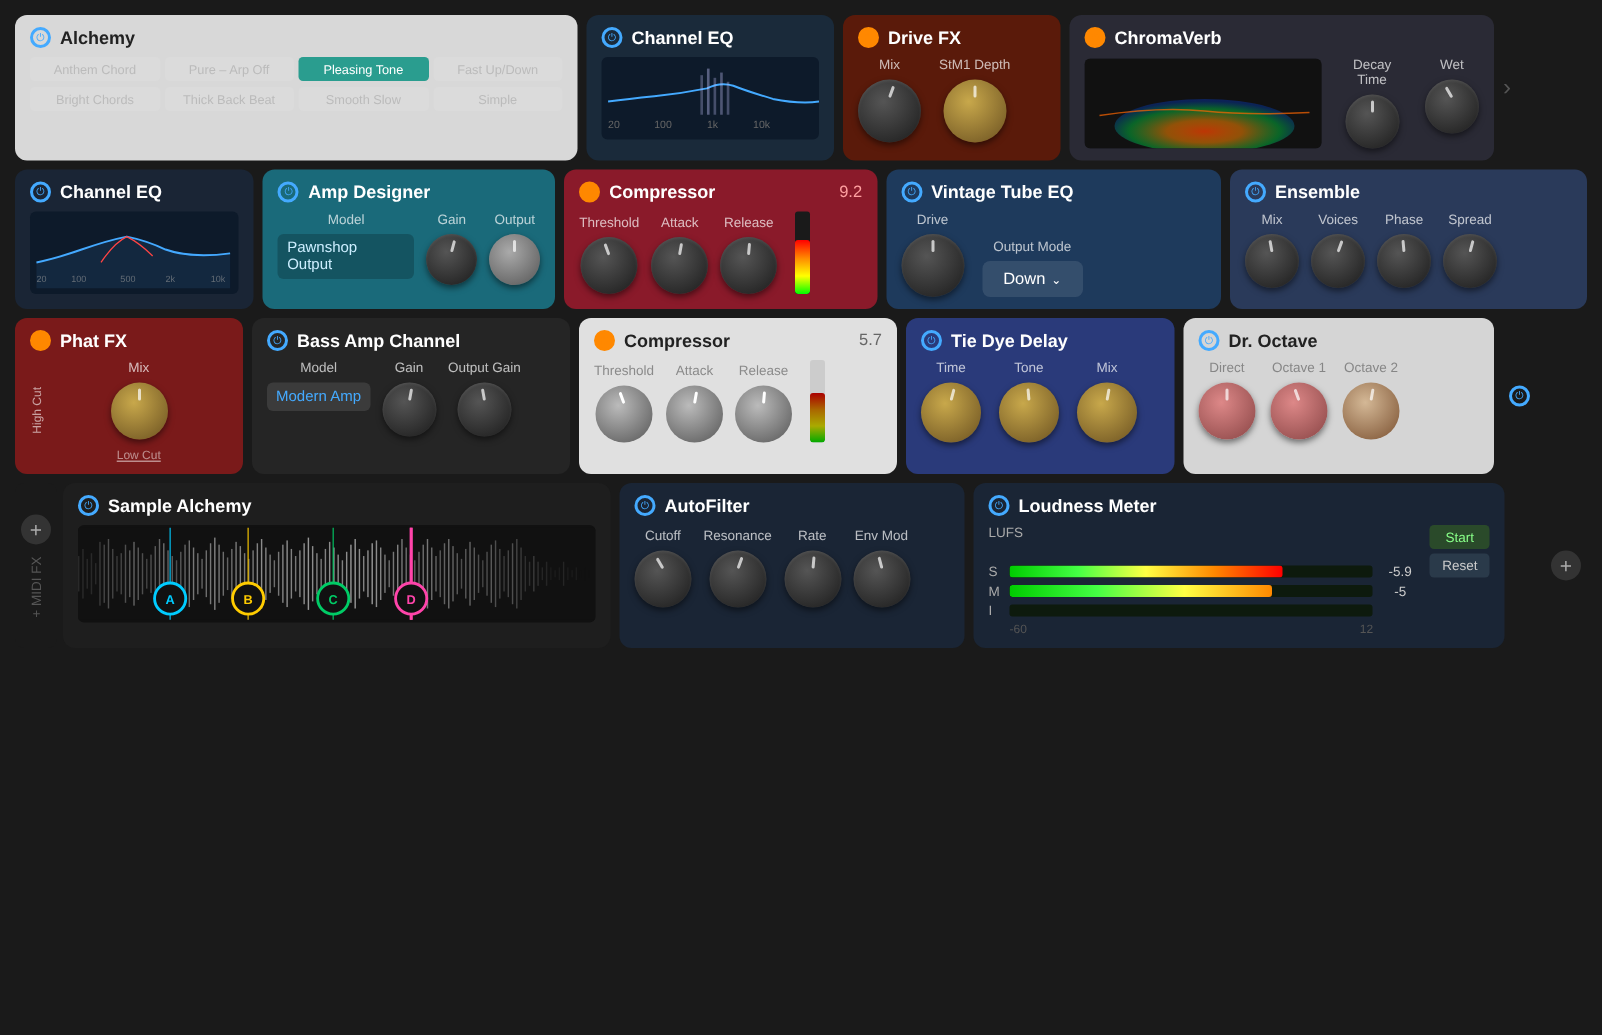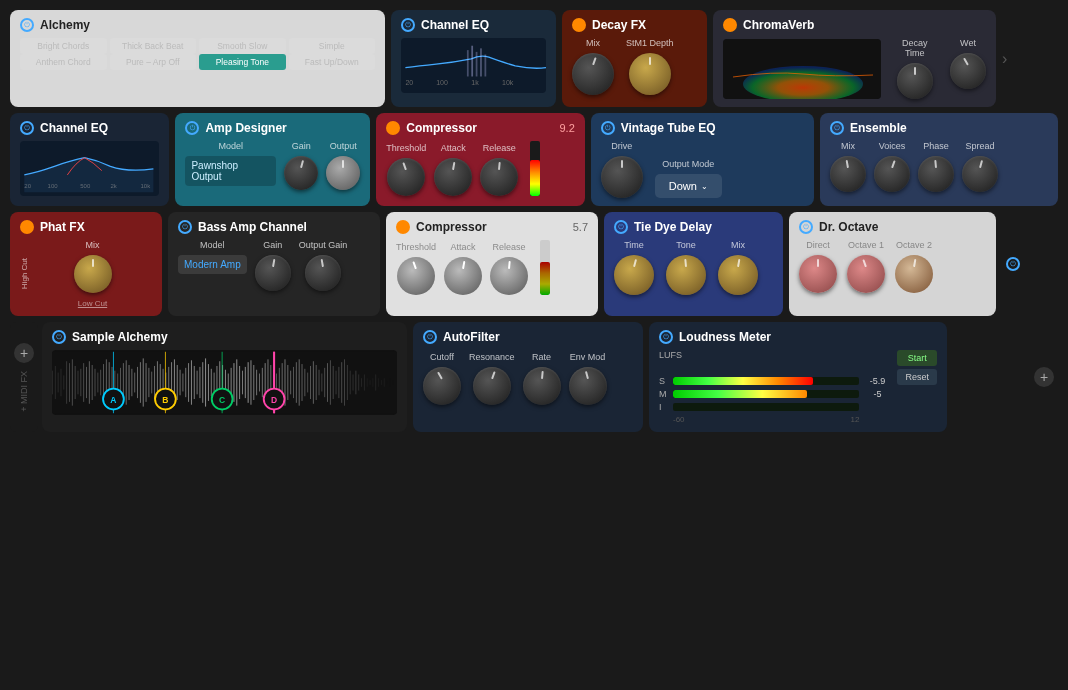--- a/index.html
+++ b/index.html
@@ -241,31 +241,31 @@
 
 <div class="main-container">
 
   <div class="row">
 
     <div class="plugin-card alchemy-card" style="width:375px;">
       <div class="plugin-header">
         <div class="power-btn blue">⏻</div>
         <span class="plugin-title dark">Alchemy</span>
       </div>
+      <div class="preset-row">
+        <div class="preset-tag">Anthem Chord</div>
+        <div class="preset-tag">Pure – Arp Off</div>
+        <div class="preset-tag" style="background:#2a9d8f;color:#fff;">Pleasing Tone</div>
+        <div class="preset-tag">Fast Up/Down</div>
+      </div>
       <div class="preset-row" style="margin-top:4px;">
         <div class="preset-tag">Bright Chords</div>
         <div class="preset-tag">Thick Back Beat</div>
         <div class="preset-tag">Smooth Slow</div>
         <div class="preset-tag">Simple</div>
-      </div>
-      <div class="preset-row">
-        <div class="preset-tag">Anthem Chord</div>
-        <div class="preset-tag">Pure – Arp Off</div>
-        <div class="preset-tag" style="background:#2a9d8f;color:#fff;">Pleasing Tone</div>
-        <div class="preset-tag">Fast Up/Down</div>
       </div>
     </div>
 
     <div class="plugin-card" style="width:165px;background:#1a2a3a;">
       <div class="plugin-header">
         <div class="power-btn blue">⏻</div>
         <span class="plugin-title">Channel EQ</span>
       </div>
       <div class="eq-display">
         <svg width="100%" height="55" viewBox="0 0 165 55">
@@ -281,21 +281,21 @@
           <rect x="85" y="12" width="2" height="28" fill="rgba(200,200,255,0.3)"></rect>
           <rect x="90" y="8" width="2" height="32" fill="rgba(200,200,255,0.35)"></rect>
           <rect x="95" y="15" width="2" height="25" fill="rgba(200,200,255,0.3)"></rect>
         </svg>
       </div>
     </div>
 
     <div class="plugin-card" style="width:145px;background:#5a1a0a;">
       <div class="plugin-header">
         <div class="power-btn orange">⏻</div>
-        <span class="plugin-title">Decay FX</span>
+        <span class="plugin-title">Drive FX</span>
       </div>
       <div style="display:flex;gap:12px;align-items:center;margin-top:4px;">
         <div class="param-group">
           <div class="param-label">Mix</div>
           <div class="knob knob-dark knob-lg">
             <div class="knob-marker" style="transform:translateX(-50%) rotate(20deg);transform-origin:bottom center;"></div>
           </div>
         </div>
         <div class="param-group">
           <div class="param-label">StM1 Depth</div>
@@ -810,21 +810,21 @@
           </div>
           <div class="param-group">
             <div class="param-label">Env Mod</div>
             <div class="knob knob-dark" style="width:38px;height:38px;">
               <div class="knob-marker" style="transform:translateX(-50%) rotate(-15deg);transform-origin:bottom center;"></div>
             </div>
           </div>
         </div>
       </div>
 
-      <div class="plugin-card" style="width:298px;background:#1a2535;">
+      <div class="plugin-card" style="width:354px;background:#1a2535;">
         <div class="plugin-header">
           <div class="power-btn blue">⏻</div>
           <span class="plugin-title">Loudness Meter</span>
         </div>
         <div style="display:flex;gap:6px;align-items:flex-start;margin-top:4px;">
           <div style="flex:1;">
             <div class="lufs-label">LUFS</div>
 
             <div class="meter-row">
               <div class="meter-label">S</div>

